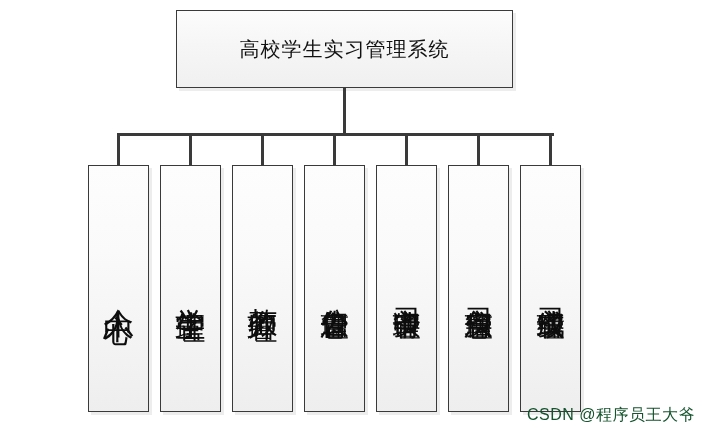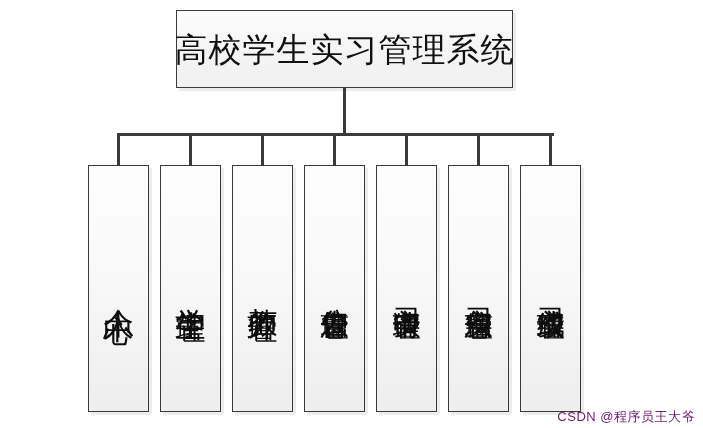--- a/index.html
+++ b/index.html
@@ -34,25 +34,26 @@
     top: 10px;
     width: 337px;
     height: 78px;
     display: flex;
     align-items: center;
     justify-content: center;
     background: linear-gradient(to bottom, #fcfcfc 0%, #f6f6f6 45%, #f0f0f0 100%);
   }
 
   .root-label {
-    font-size: 33px;
+    font-size: 20px;
     line-height: 1;
     color: #111111;
     letter-spacing: 1px;
     white-space: nowrap;
+    font-family: Liberation Serif, serif;
   }
 
   .leaf-node {
     top: 165px;
     width: 61px;
     height: 247px;
     display: flex;
     align-items: center;
     justify-content: center;
   }
@@ -80,22 +81,22 @@
     background: #3a3a3a;
   }
   .v-line { width: 3px; }
   .h-line { height: 3px; }
 
   
   .watermark {
     position: absolute;
     right: 8px;
     bottom: 2px;
-    font-size: 13px;
-    color: #701a75;
+    font-size: 16px;
+    color: #14532d;
     letter-spacing: 0.5px;
     white-space: nowrap;
     user-select: none;
   }
 </style>
 </head>
 <body>
 
 <div id="diagram">
 

